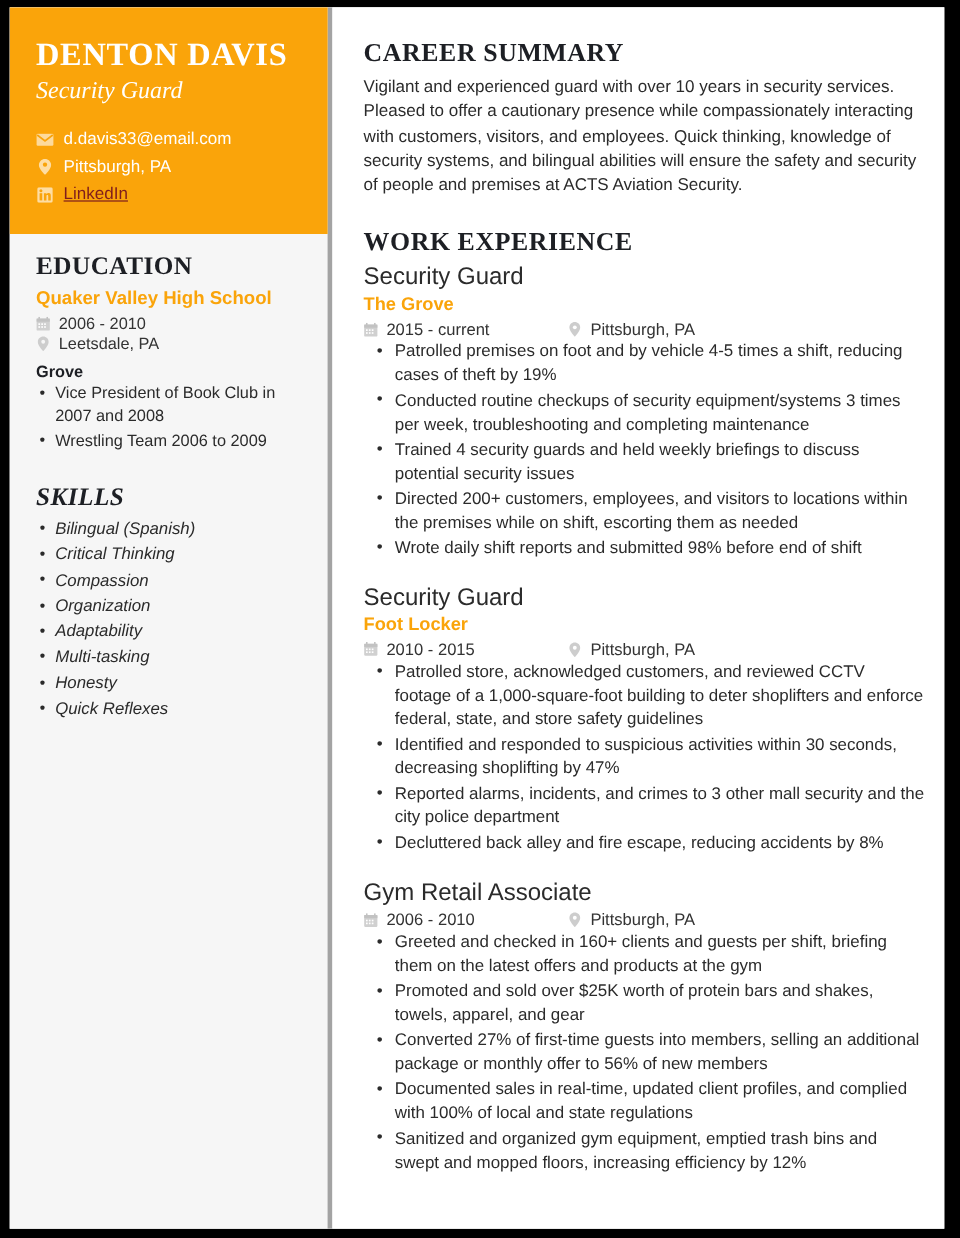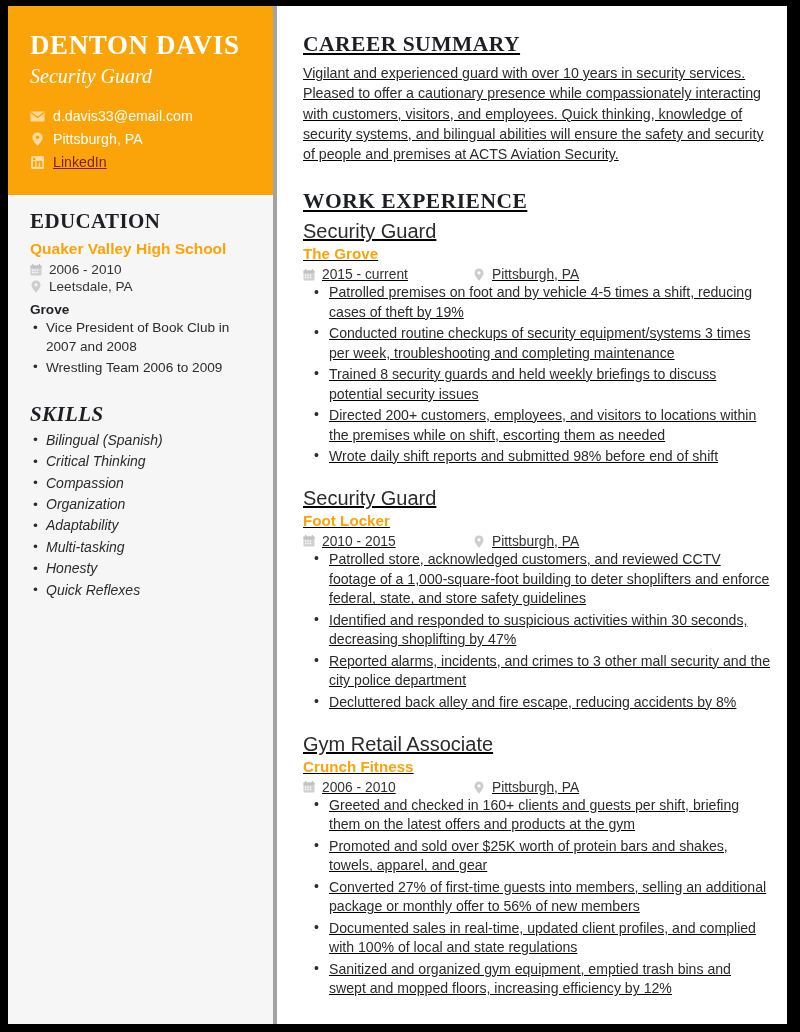--- a/index.html
+++ b/index.html
@@ -160,21 +160,20 @@
   }
 
   .skills-section { margin-top: 25px; font-style: italic; }
   ul.skills > li { margin-bottom: 1.5px; font-size: 14px; }
 
   
   .main {
     flex: 1 1 auto;
     background: #ffffff;
     padding: 26px 16px 18px 26px;
-    text-decoration: underline;
   }
 
   .main-heading {
     font-family: "Liberation Serif", serif;
     font-weight: bold;
     font-size: 21.5px;
     color: #1d1f24;
     letter-spacing: 0.5px;
     margin-bottom: 6px;
   }
@@ -393,21 +392,21 @@
                   <path d="M5 0.4 C2.5 0.4 0.5 2.4 0.5 4.9 C0.5 8.1 5 12.6 5 12.6 C5 12.6 9.5 8.1 9.5 4.9 C9.5 2.4 7.5 0.4 5 0.4 Z" fill="#cdcdcd"></path>
                   <circle cx="5" cy="4.8" r="1.6" fill="#ffffff"></circle>
                 </svg>
             </span>
             <span>Pittsburgh, PA</span>
           </span>
         </div>
         <ul class="job-bullets">
           <li>Patrolled premises on foot and by vehicle 4-5 times a shift, reducing cases of theft by 19%</li>
           <li>Conducted routine checkups of security equipment/systems 3 times per week, troubleshooting and completing maintenance</li>
-          <li>Trained 8 security guards and held weekly briefings to discuss potential security issues</li>
+          <li>Trained 4 security guards and held weekly briefings to discuss potential security issues</li>
           <li>Directed 200+ customers, employees, and visitors to locations within the premises while on shift, escorting them as needed</li>
           <li>Wrote daily shift reports and submitted 98% before end of shift</li>
         </ul>
       </div>
 
       <div class="job-block">
         <div class="job-role">Security Guard</div>
         <div class="job-company">Foot Locker</div>
         <div class="job-meta">
           <span class="meta-item">
@@ -440,21 +439,20 @@
         <ul class="job-bullets">
           <li>Patrolled store, acknowledged customers, and reviewed CCTV footage of a 1,000-square-foot building to deter shoplifters and enforce federal, state, and store safety guidelines</li>
           <li>Identified and responded to suspicious activities within 30 seconds, decreasing shoplifting by 47%</li>
           <li>Reported alarms, incidents, and crimes to 3 other mall security and the city police department</li>
           <li>Decluttered back alley and fire escape, reducing accidents by 8%</li>
         </ul>
       </div>
 
       <div class="job-block">
         <div class="job-role">Gym Retail Associate</div>
-        <div class="job-company">Crunch Fitness</div>
         <div class="job-meta">
           <span class="meta-item">
             <span class="micon">
               <svg width="12" height="12" viewBox="0 0 12 12">
                   <rect x="0.5" y="1.5" width="11" height="10" rx="1" fill="#d0d0d0"></rect>
                   <rect x="0.5" y="1.5" width="11" height="2.6" fill="#c2c2c2"></rect>
                   <rect x="2" y="0" width="1.3" height="2.6" fill="#c2c2c2"></rect>
                   <rect x="8.7" y="0" width="1.3" height="2.6" fill="#c2c2c2"></rect>
                   <rect x="2" y="5.4" width="1.4" height="1.4" fill="#ffffff"></rect>
                   <rect x="4.4" y="5.4" width="1.4" height="1.4" fill="#ffffff"></rect>

